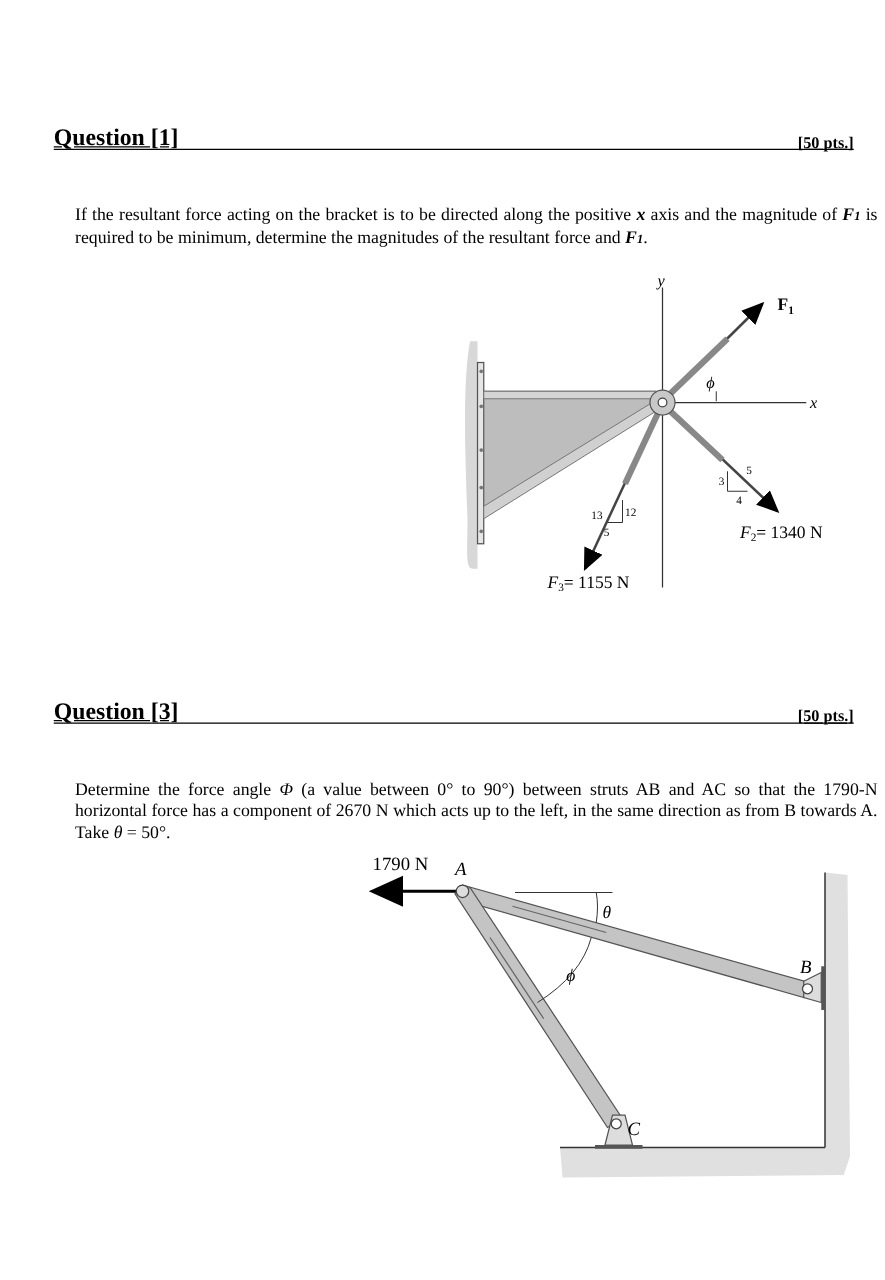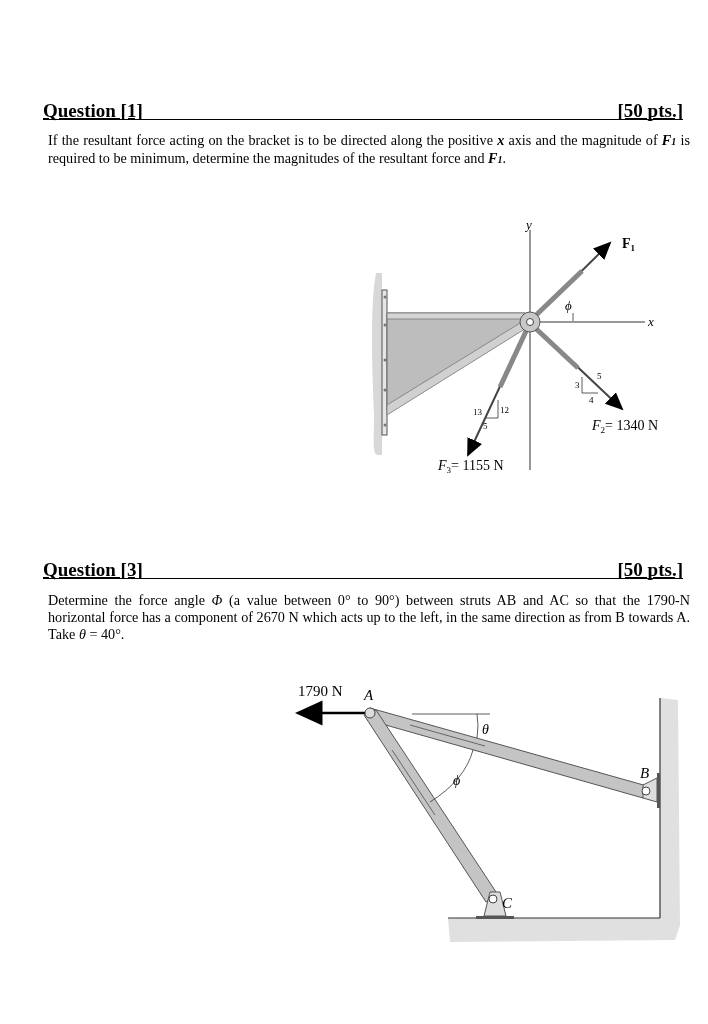--- a/index.html
+++ b/index.html
@@ -1,20 +1,20 @@
 <!DOCTYPE html>
 <html><head>
 <meta charset="utf-8">
 <style>
   html,body{margin:0;padding:0;background:#fff;}
   body{width:708px;height:1024px;position:relative;overflow:hidden;font-family:"Liberation Serif","DejaVu Serif",serif;color:#000;}
   .qhead{position:absolute;left:43px;width:640px;height:24px;border-bottom:1.5px solid #000;}
   .qtitle{position:absolute;left:0;bottom:-3px;font-weight:bold;font-size:19px;text-decoration:underline;}
-  .qpts{position:absolute;right:0;bottom:-3px;font-weight:bold;font-size:19px;text-decoration:underline;}
-  .para{position:absolute;left:48px;width:642px;font-size:14.2px;line-height:17px;text-align:justify;}
+  .qpts{position:absolute;right:0;bottom:-3px;font-weight:bold;font-size:13px;text-decoration:underline;}
+  .para{position:absolute;left:60px;width:642px;font-size:14.2px;line-height:17px;text-align:justify;margin-top:32px;}
   svg text{font-family:"Liberation Serif","DejaVu Serif",serif;}
 </style>
 </head>
 <body>
 
 <div class="qhead" style="top:95px;">
   <span class="qtitle">Question [1]</span>
   <span class="qpts">[50 pts.]</span>
 </div>
 
@@ -73,21 +73,21 @@
   <text x="123" y="214" font-size="9">5</text>
   <text x="78" y="255" font-size="14"><tspan font-style="italic">F</tspan><tspan font-size="9" dy="3">3</tspan><tspan dy="-3">= 1155 N</tspan></text>
 </svg>
 
 <div class="qhead" style="top:554px;">
   <span class="qtitle">Question [3]</span>
   <span class="qpts">[50 pts.]</span>
 </div>
 
 <div class="para" style="top:592px;">
-  <span>Determine the force angle </span><i>Φ</i><span> (a value between 0° to 90°) between struts AB and AC so that the 1790-N horizontal force has a component of 2670 N which acts up to the left, in the same direction as from B towards A. Take </span><i>θ</i><span> = 40°.</span>
+  <span>Determine the force angle </span><i>Φ</i><span> (a value between 0° to 90°) between struts AB and AC so that the 1790-N horizontal force has a component of 2670 N which acts up to the left, in the same direction as from B towards A. Take </span><i>θ</i><span> = 50°.</span>
 </div>
 
 <svg style="position:absolute;left:280px;top:670px;" width="420" height="285" viewBox="0 0 420 285">
   <defs>
     <marker id="ah2" markerWidth="12" markerHeight="12" refX="9" refY="6" orient="auto">
         <path d="M0,1 L11,6 L0,11 Z" fill="#000"></path>
       </marker>
   </defs>
 
   <path d="M168,248 L380,248 L380,28 L398,30 L400,255 L395,270 L170,272 Z" fill="#e0e0e0"></path>

